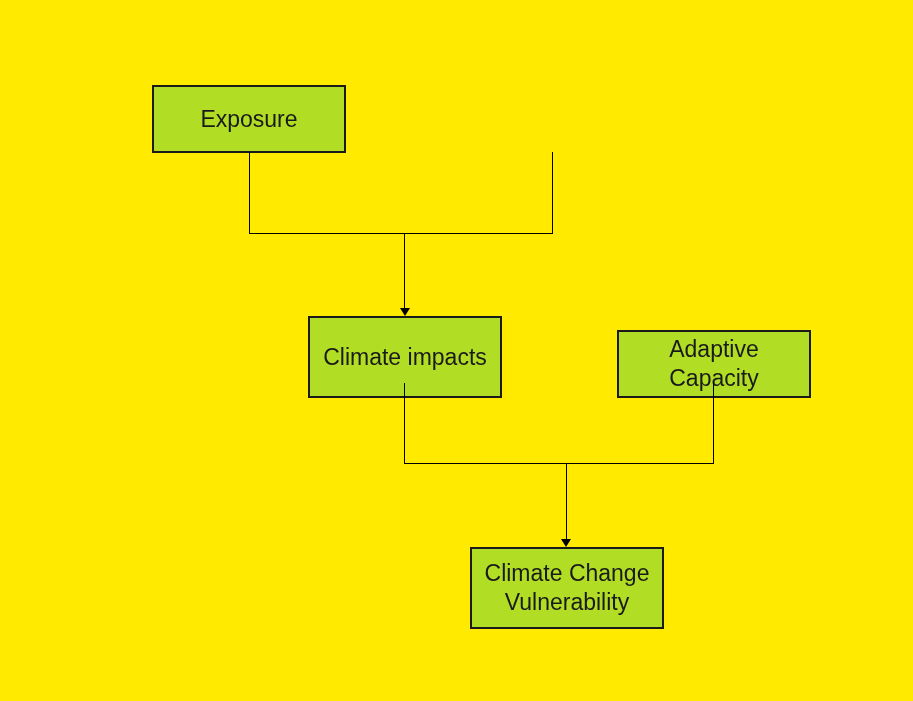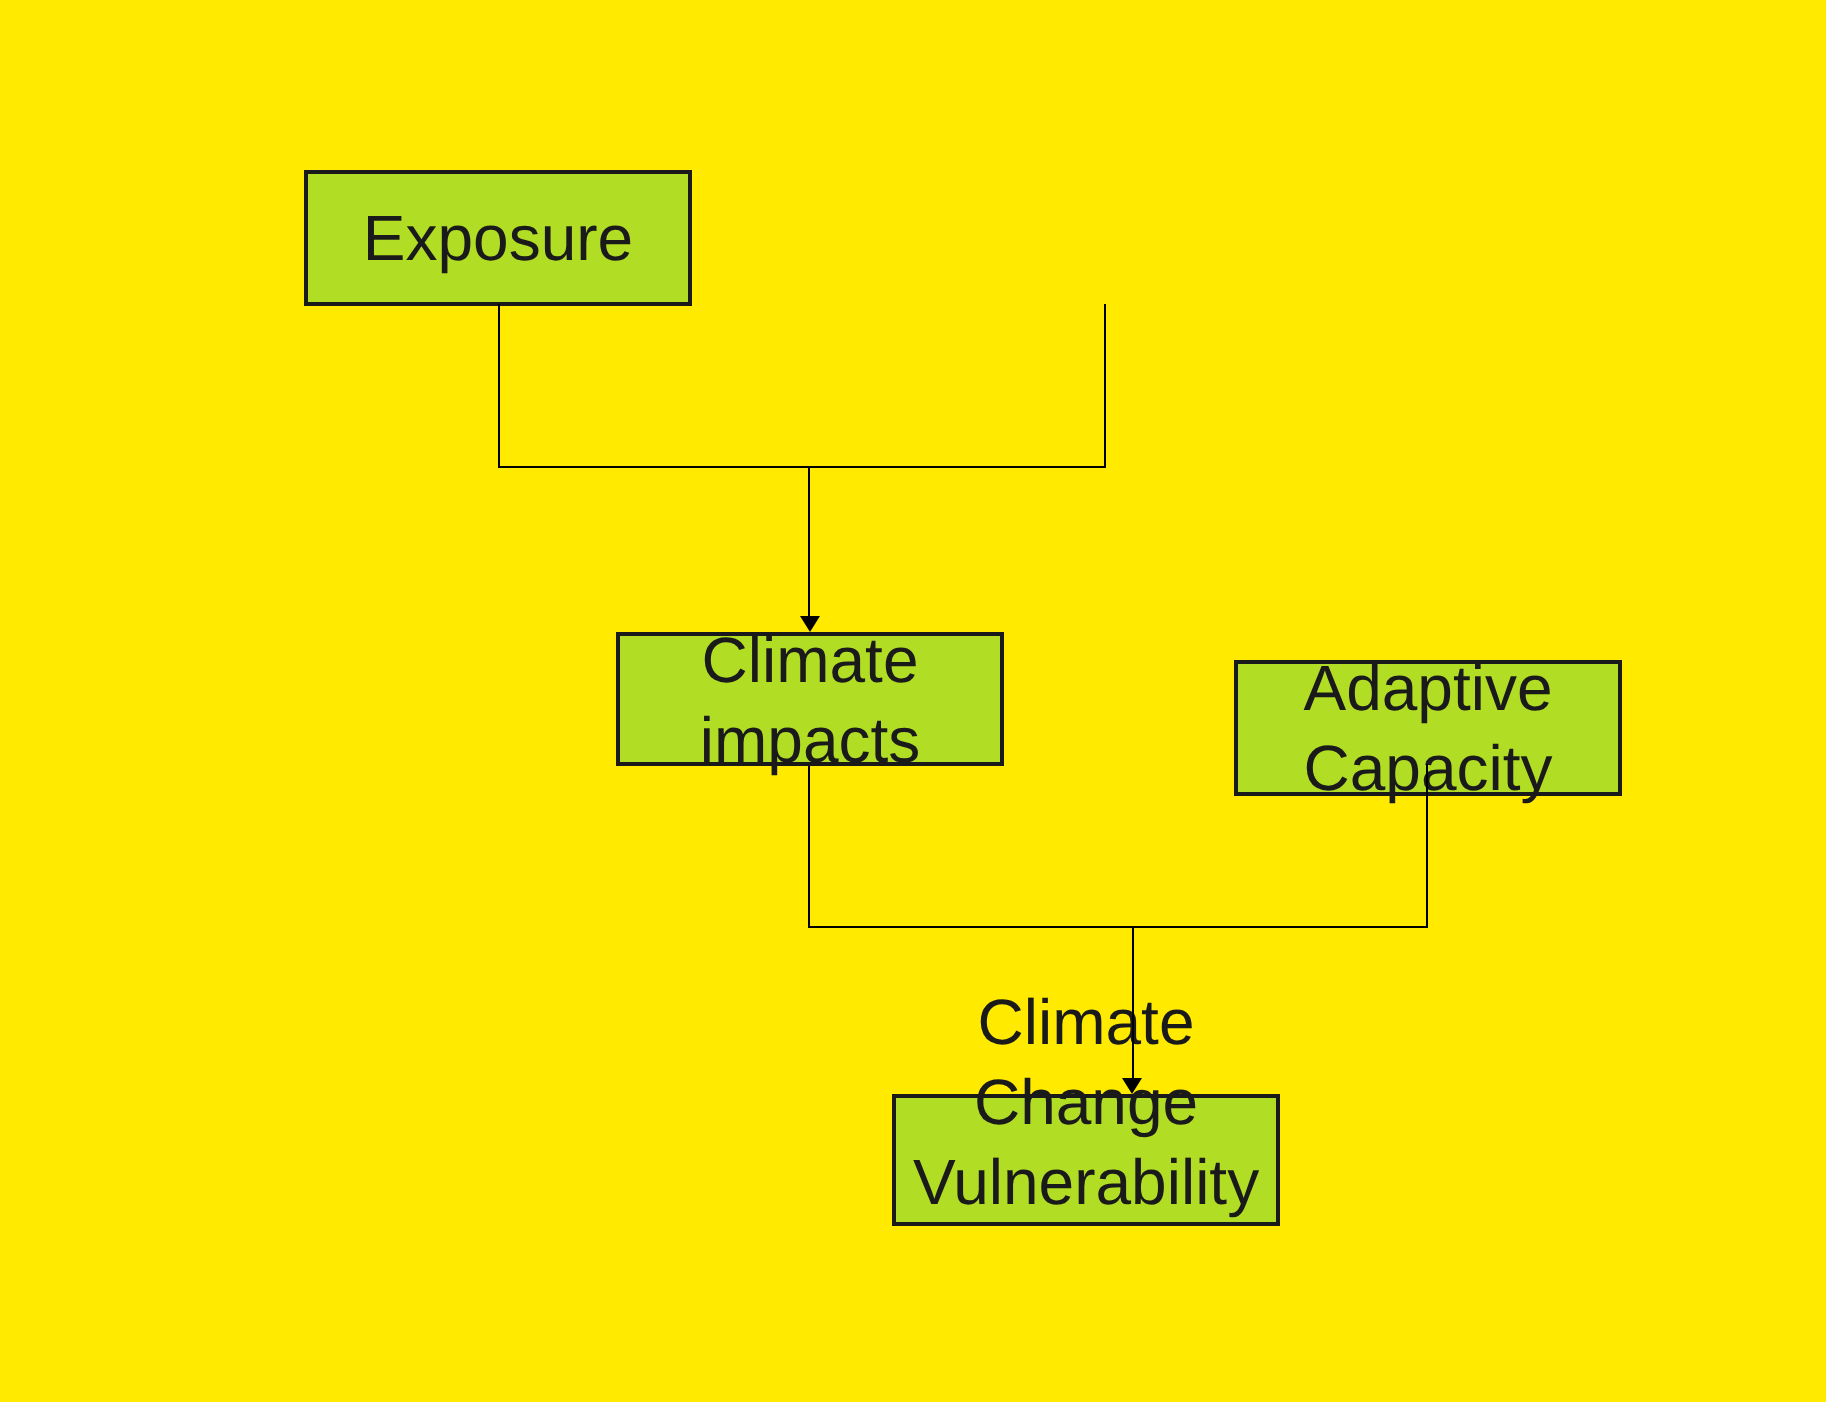--- a/index.html
+++ b/index.html
@@ -19,33 +19,33 @@
     overflow: hidden;
     font-family: "Liberation Sans", sans-serif;
   }
   .node {
     position: absolute;
     width: 194px;
     height: 68px;
     background: var(--color-node_fill);
     border: 2px solid var(--color-node_border);
     color: var(--color-text);
-    font-size: 32px;
+    font-size: 23px;
     line-height: 1.25;
     display: flex;
     align-items: center;
     justify-content: center;
     text-align: center;
     padding: 0 10px;
   }
   .node-exposure   { left: 152px; top: 85px; }
   .node-sensitivity{ left: 455px; top: 85px; }
-  .node-climate-impacts   { left: 308px; top: 316px; height: 67px; }
+  .node-climate-impacts   { left: 308px; top: 316px; height: 82px; }
   .node-adaptive-capacity { left: 617px; top: 330px; }
-  .node-ccv               { left: 446px; top: 547px; height: 66px; align-items: flex-end; }
+  .node-ccv               { left: 470px; top: 547px; height: 82px; }
 
   .line {
     position: absolute;
     background: var(--color-connector);
   }
   .v { width: 1px; }
   .h { height: 1px; }
 
   .line-exposure-down    { left: 249px; top: 152px; height: 82px; }
   .line-sensitivity-down { left: 552px; top: 152px; height: 82px; }

